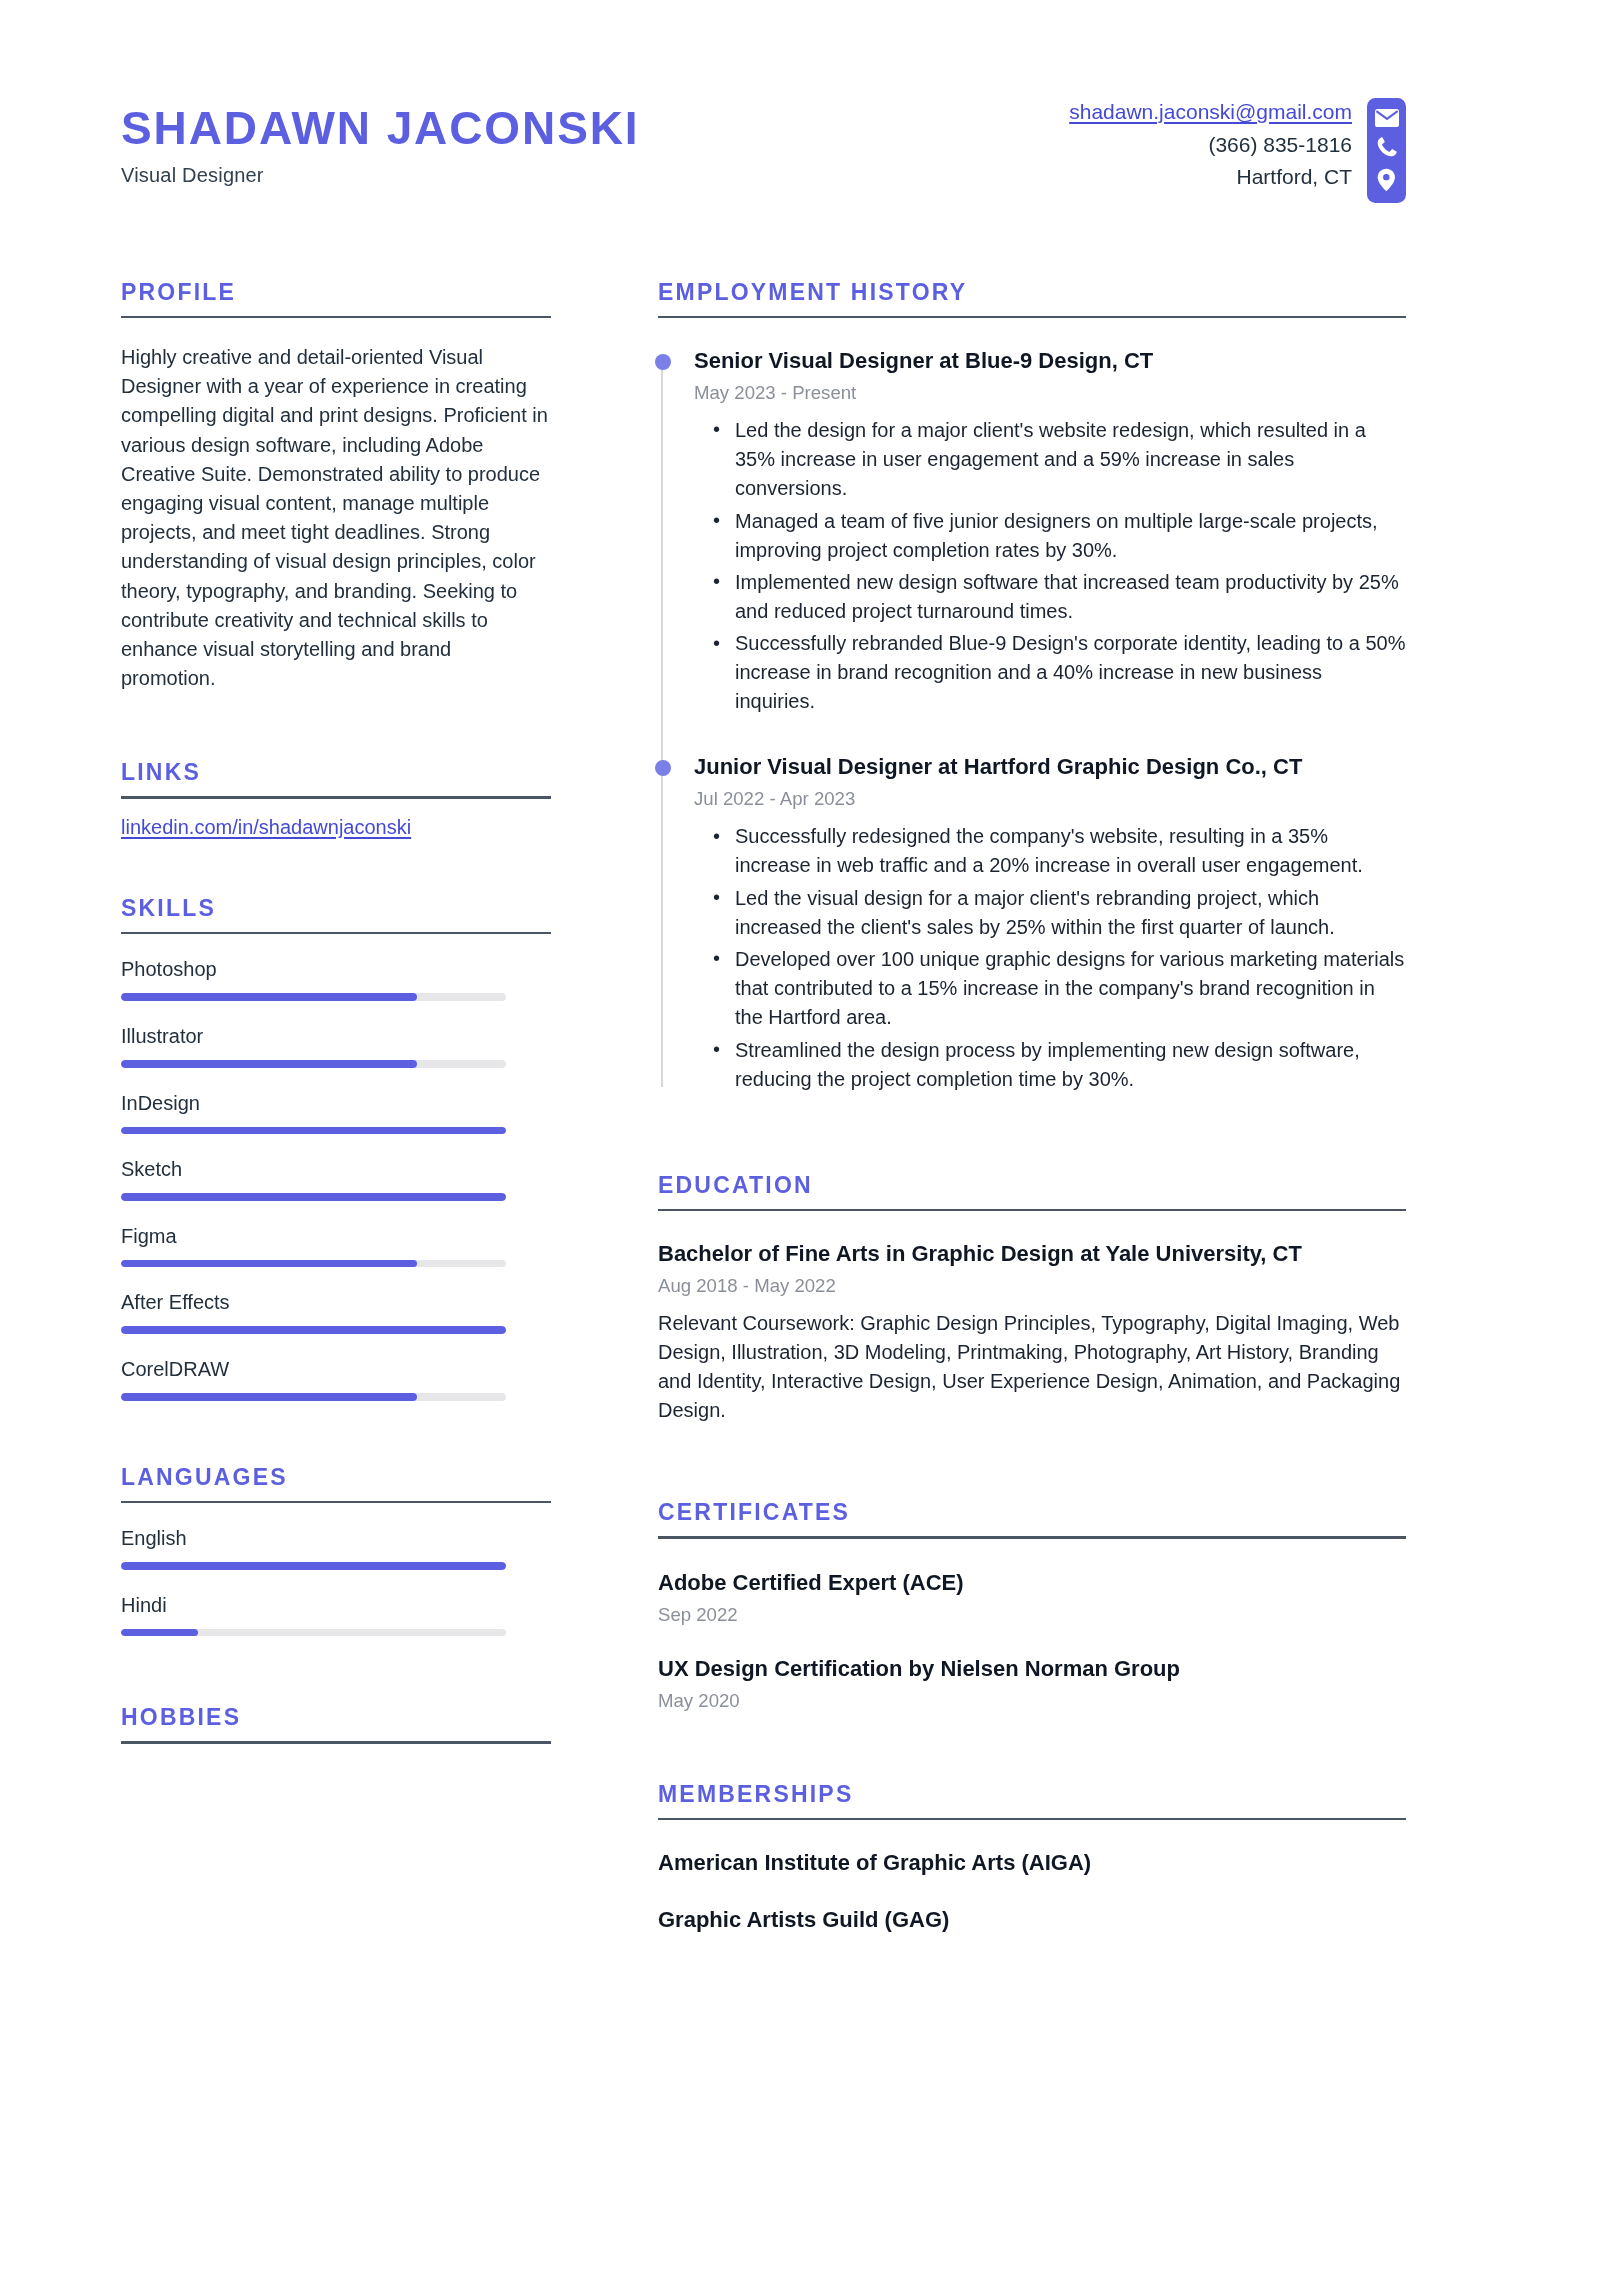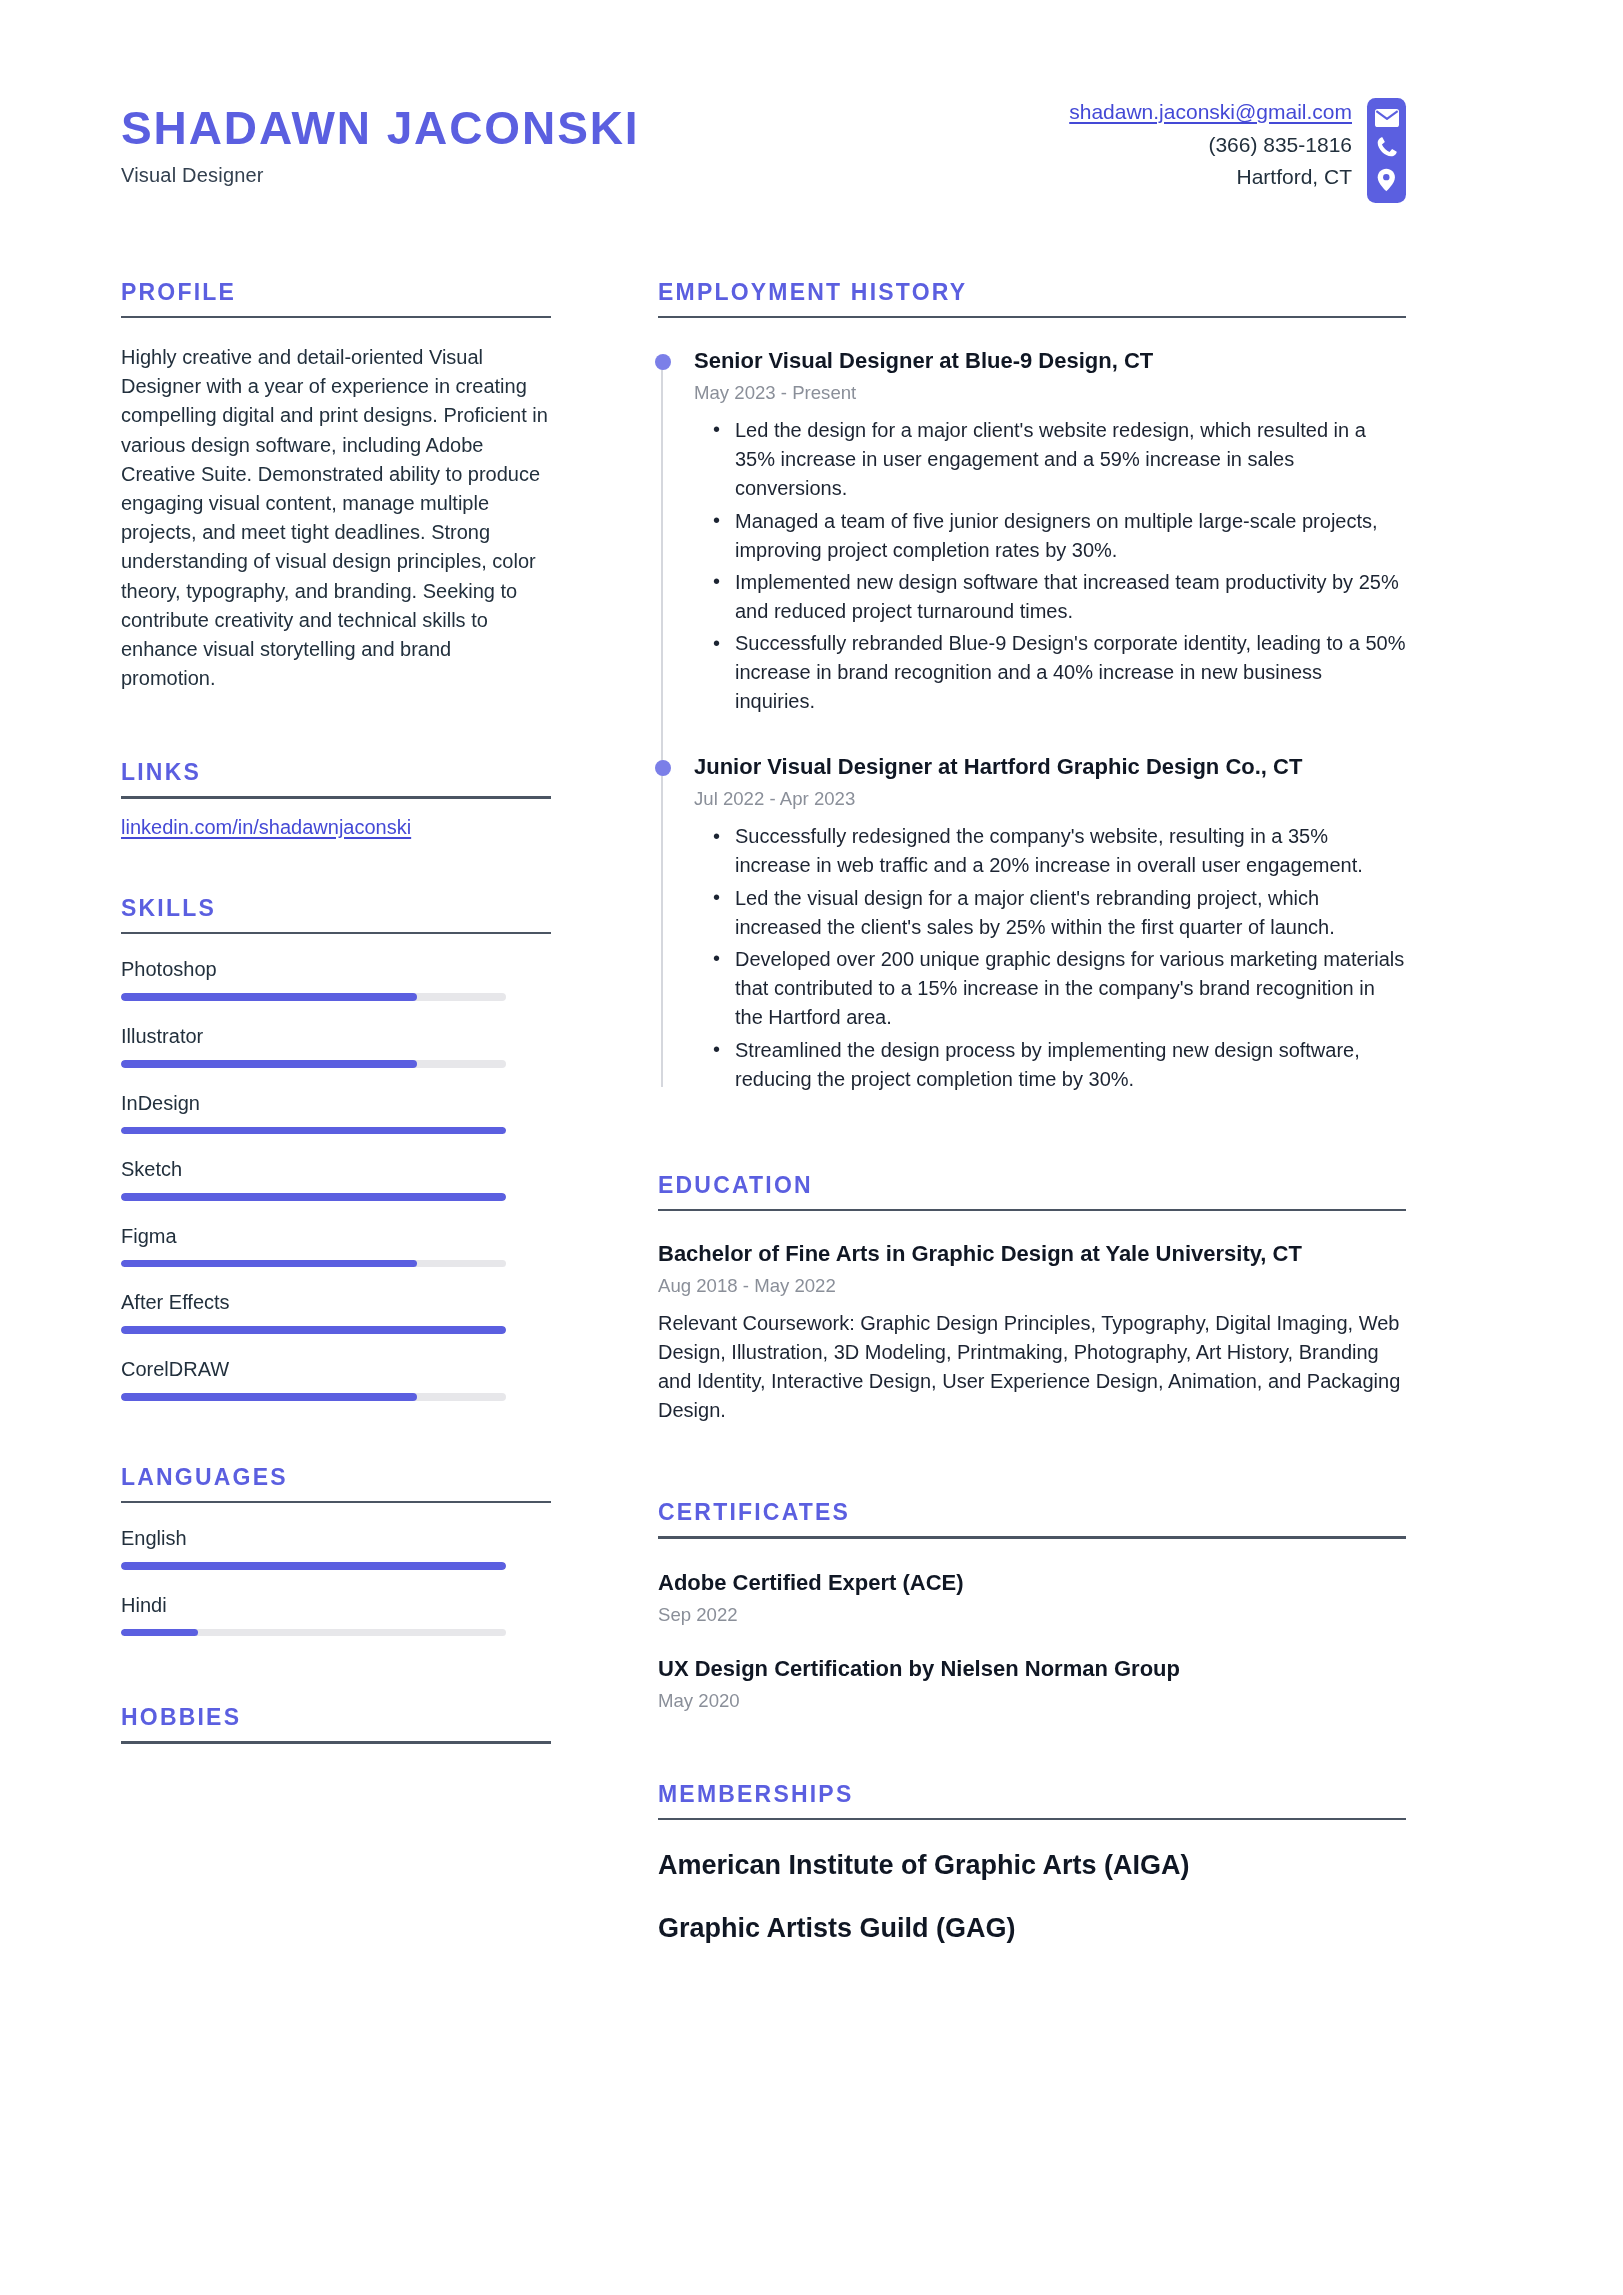--- a/index.html
+++ b/index.html
@@ -290,21 +290,21 @@
     margin-top: 7.6px;
     font-size: 18.6px;
     color: #8a8f99;
   }
 
   
   .memberships-block { margin-top: 69px; }
 
   .member-entry {
     margin-top: 29px;
-    font-size: 27px;
+    font-size: 22px;
     font-weight: 700;
     color: #101724;
     line-height: 1.25;
   }
 </style>
 </head>
 <body>
 
 <div class="page">
 
@@ -464,21 +464,21 @@
             </ul>
           </div>
 
           <div class="job">
             <span class="job-dot"></span>
             <div class="job-heading">Junior Visual Designer at Hartford Graphic Design Co., CT</div>
             <div class="job-dates">Jul 2022 - Apr 2023</div>
             <ul class="job-bullets">
               <li>Successfully redesigned the company's website, resulting in a 35% increase in web traffic and a 20% increase in overall user engagement.</li>
               <li>Led the visual design for a major client's rebranding project, which increased the client's sales by 25% within the first quarter of launch.</li>
-              <li>Developed over 200 unique graphic designs for various marketing materials that contributed to a 15% increase in the company's brand recognition in the Hartford area.</li>
+              <li>Developed over 100 unique graphic designs for various marketing materials that contributed to a 15% increase in the company's brand recognition in the Hartford area.</li>
               <li>Streamlined the design process by implementing new design software, reducing the project completion time by 30%.</li>
             </ul>
           </div>
 
         </div>
       </div>
 
       <div class="section education-block">
         <div class="section-title">EDUCATION</div>
         <div class="section-rule"></div>

